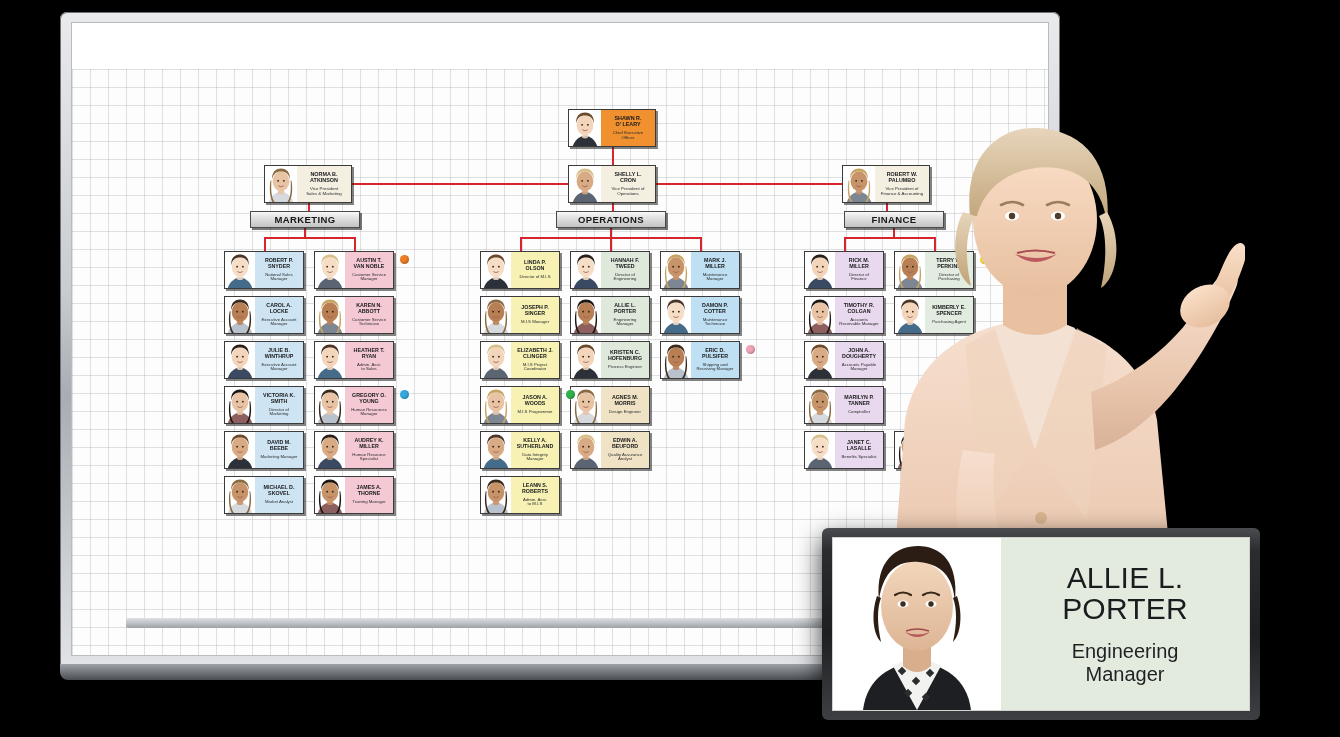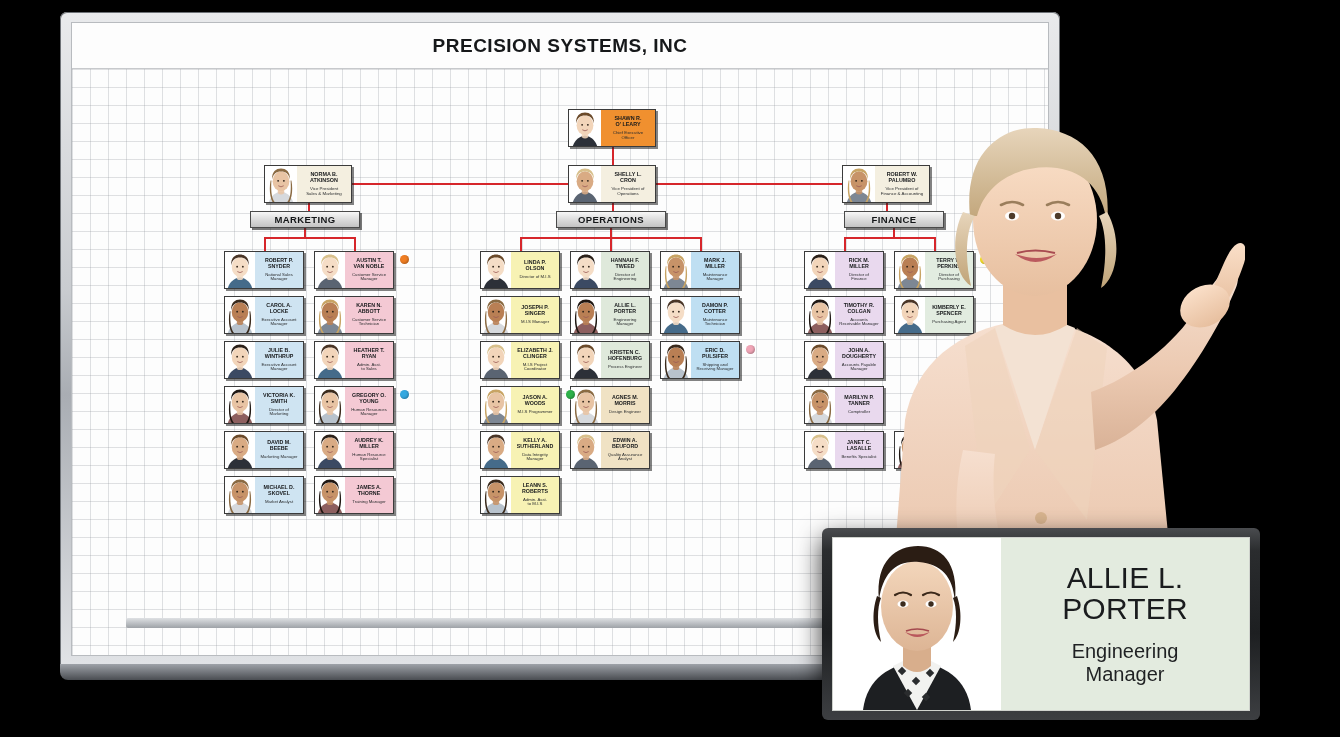--- a/index.html
+++ b/index.html
@@ -201,23 +201,20 @@
   }
 </style>
 </head>
 <body>
 
 <div id="stage">
 
   <div id="board-frame">
     <div id="board-surface">
 
-      <div id="title-strip">
-        <div id="chart-title">PRECISION SYSTEMS, INC</div>
-      </div>
 
       <div id="grid">
 
       <div class="card exec t-orange" style="left: 496px; top: 40px;">
             <div class="photo"><svg viewBox="0 0 40 48" width="32" height="38" preserveAspectRatio="xMidYMin slice" xmlns="http://www.w3.org/2000/svg">
     <rect width="40" height="48" fill="#ffffff"></rect>
     <path d="M4 48 C6 38 13 33 20 32 C27 33 34 38 36 48 Z" fill="#2c3038"></path>
     <path d="M16 27 L16 34 Q20 37 24 34 L24 27 Z" fill="#f2d5ba" opacity=".88"></path>
 
     <ellipse cx="20" cy="19" rx="10.5" ry="12.5" fill="#f2d5ba"></ellipse>

